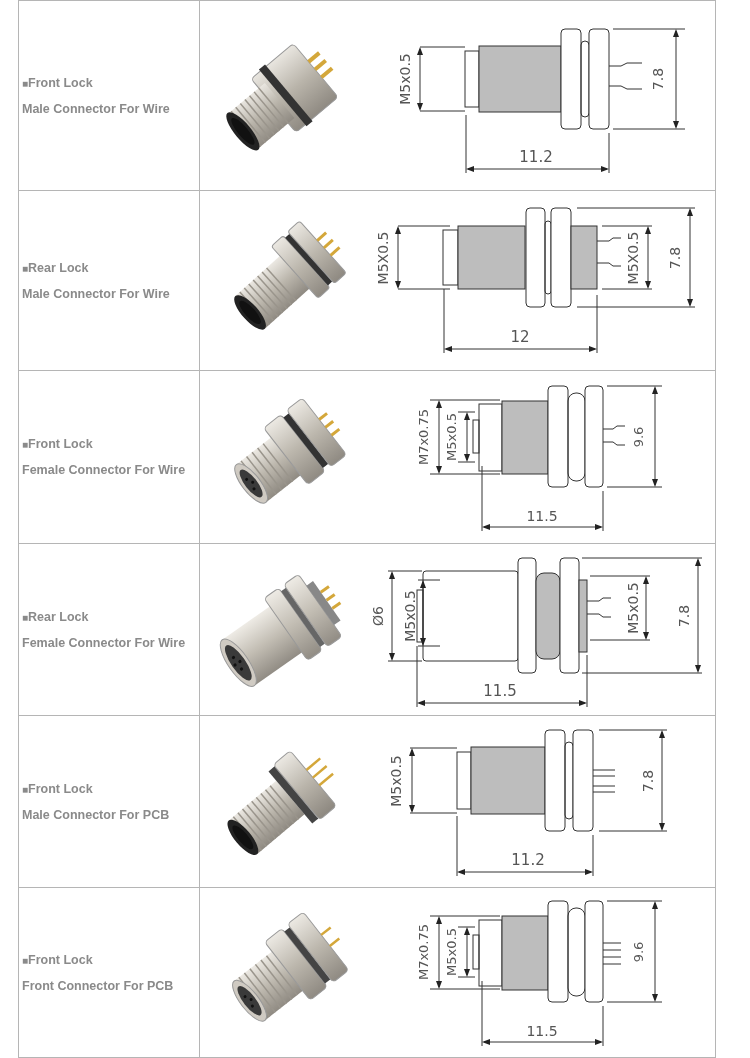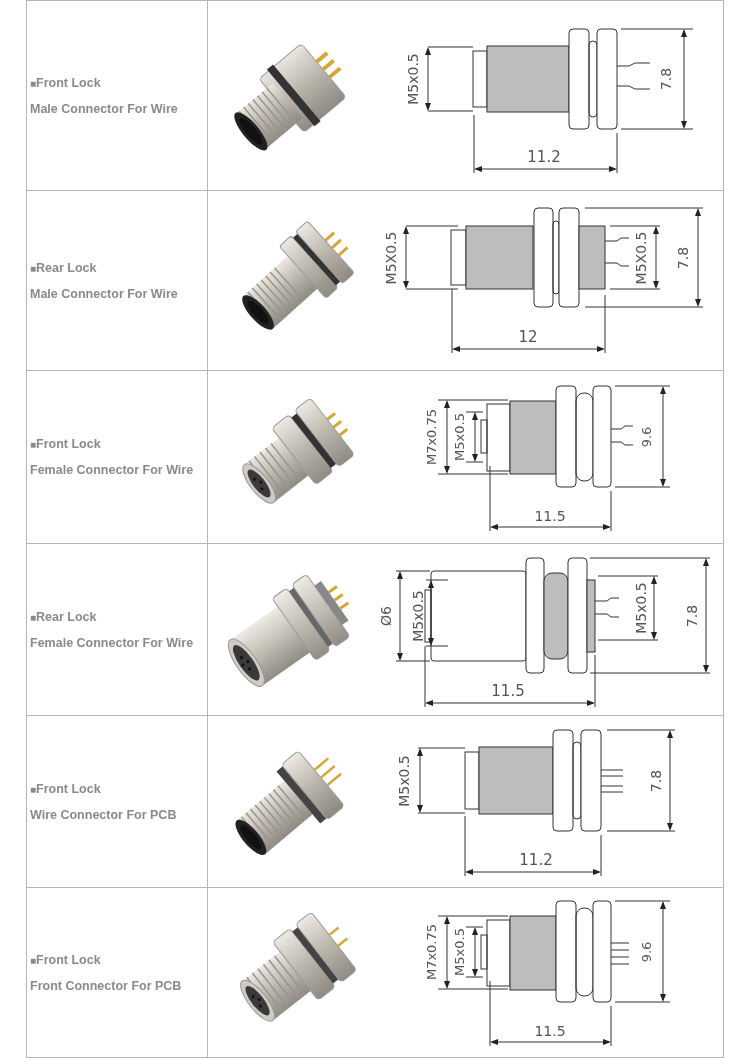--- a/index.html
+++ b/index.html
@@ -1,17 +1,17 @@
 <!DOCTYPE html>
 <html><head>
 <meta charset="utf-8">
 <style>
   html,body{margin:0;padding:0;background:#ffffff;}
   body{width:750px;height:1058px;position:relative;overflow:hidden;font-family:"Liberation Sans",sans-serif;}
-  .tbl{position:absolute;left:26px;top:0;width:696px;border-left:1px solid #b5b5b5;border-right:1px solid #b5b5b5;}
+  .tbl{position:absolute;left:18px;top:0;width:696px;border-left:1px solid #b5b5b5;border-right:1px solid #b5b5b5;}
   .row{position:relative;display:flex;border-top:1px solid #b5b5b5;box-sizing:border-box;}
   .row:last-child{border-bottom:1px solid #b5b5b5;}
   .label-cell{width:181px;border-right:1px solid #b5b5b5;display:flex;flex-direction:column;justify-content:center;padding-left:3px;box-sizing:border-box;}
   .lock{font-weight:bold;color:#8a8a8a;font-size:12.5px;margin-bottom:12px;}
   .lock .sq{font-size:10px;}
   .desc{font-weight:bold;color:#8a8a8a;font-size:12.5px;white-space:nowrap;}
   .photo-cell{width:170px;position:relative;}
   .draw-cell{flex:1;position:relative;}
   svg text{font-family:"DejaVu Sans",sans-serif;fill:#555;}
 </style>
@@ -319,21 +319,21 @@
         <text x="268" y="64" font-size="14" transform="rotate(-90 268 64)" text-anchor="middle">M5x0.5</text>
         <text x="319" y="72" font-size="14" transform="rotate(-90 319 72)" text-anchor="middle">7.8</text>
         <text x="130" y="152" font-size="15" text-anchor="middle">11.5</text>
       </svg>
     </div>
   </div>
 
   <div class="row" style="height:172px">
     <div class="label-cell">
       <div class="lock"><span class="sq">■</span><span>Front Lock</span></div>
-      <div class="desc">Wire Connector For PCB</div>
+      <div class="desc">Male Connector For PCB</div>
     </div>
     <div class="photo-cell">
       <svg width="170" height="171" viewBox="0 0 170 171">
         <defs>
           <linearGradient id="met5" x1="0" y1="0" x2="0" y2="1">
               <stop offset="0" stop-color="#ebe8e2"></stop>
               <stop offset="0.5" stop-color="#bab5ab"></stop>
               <stop offset="1" stop-color="#8d8880"></stop>
             </linearGradient>
         </defs>

